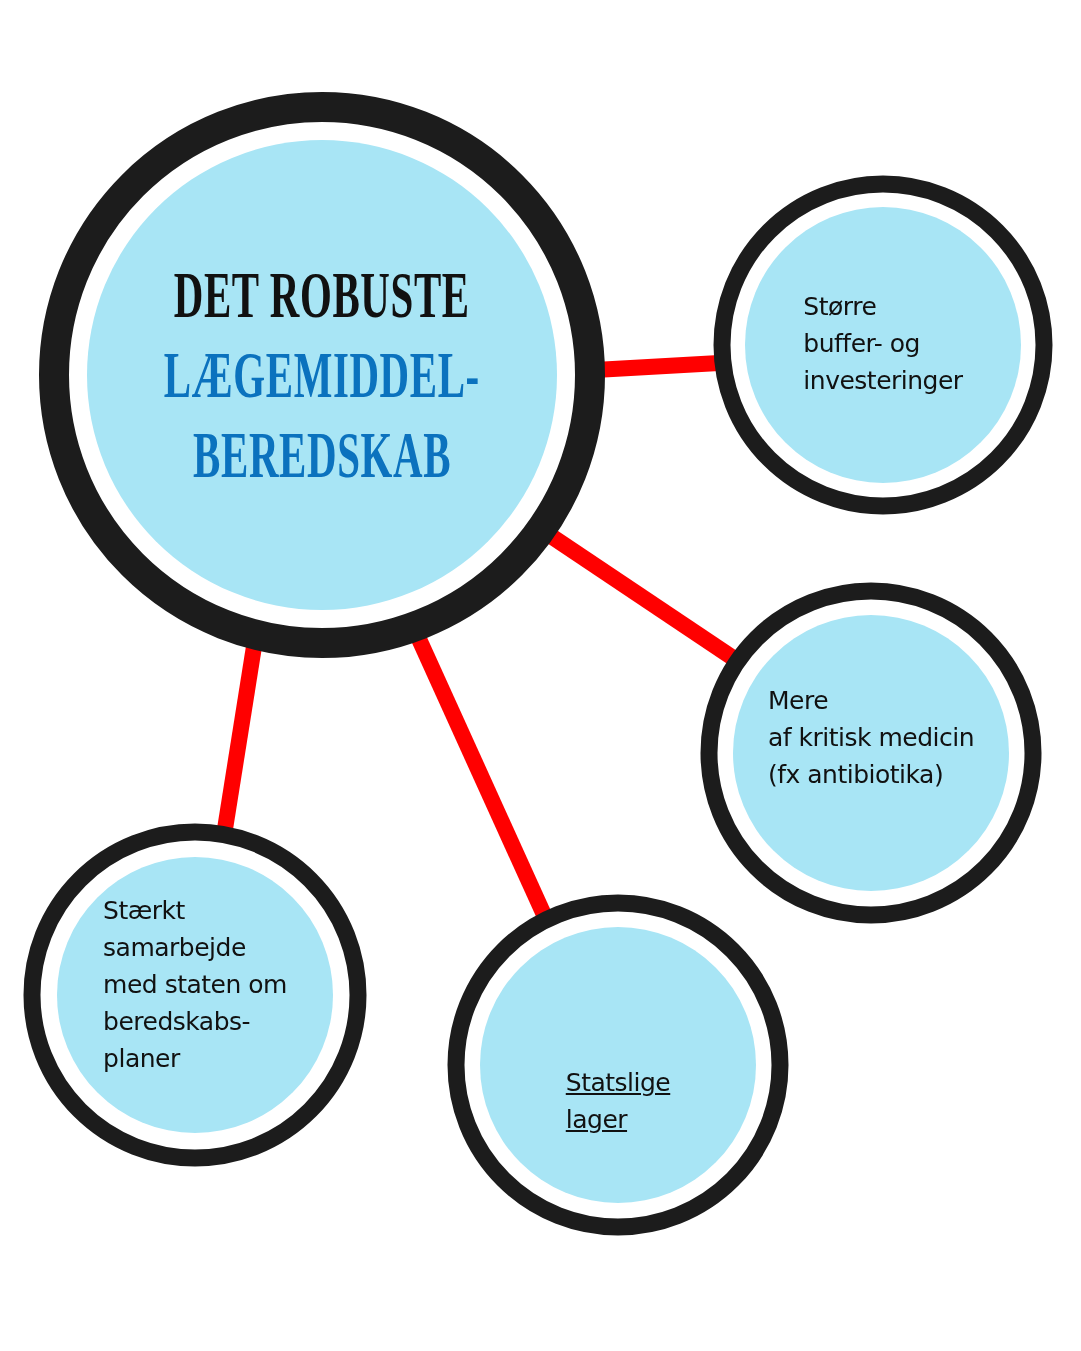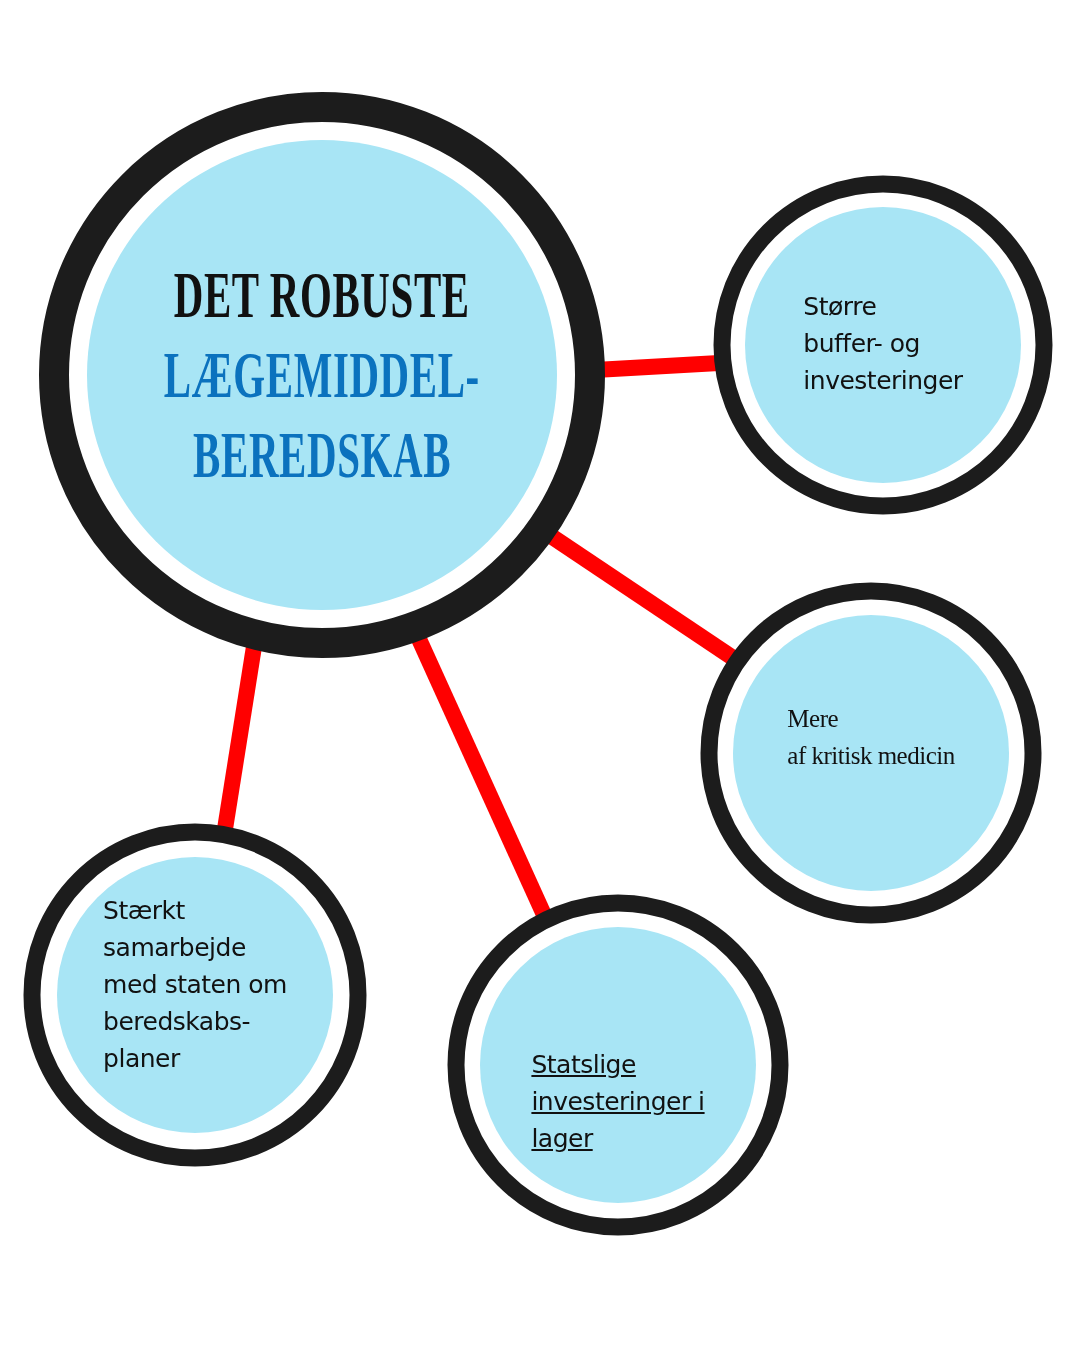--- a/index.html
+++ b/index.html
@@ -80,36 +80,36 @@
 </div>
 
 <div class="node-text" style="left:763px; top:225px; width:240px; height:236px;">
   <div class="lines">
     <span class="line">Større</span>
     <span class="line">buffer- og</span>
     <span class="line">investeringer</span>
   </div>
 </div>
 
-<div class="node-text" style="left:741px; top:630px; width:260px; height:214px;font-family:Liberation Serif, serif;">
+<div class="node-text" style="left:741px; top:630px; width:260px; height:214px;">
   <div class="lines">
     <span class="line">Mere</span>
     <span class="line">af kritisk medicin</span>
+    <span class="line">(fx antibiotika)</span>
   </div>
 </div>
 
 <div class="node-text" style="left:65px; top:895px; width:260px; height:178px;">
   <div class="lines">
     <span class="line">Stærkt</span>
     <span class="line">samarbejde</span>
     <span class="line">med staten om</span>
     <span class="line">beredskabs-</span>
     <span class="line">planer</span>
   </div>
 </div>
 
 <div class="node-text" style="left:488px; top:1026px; width:260px; height:150px;text-decoration:underline;">
   <div class="lines">
     <span class="line">Statslige</span>
-    <span class="line">investeringer i</span>
     <span class="line">lager</span>
   </div>
 </div>
 
 </body></html>

